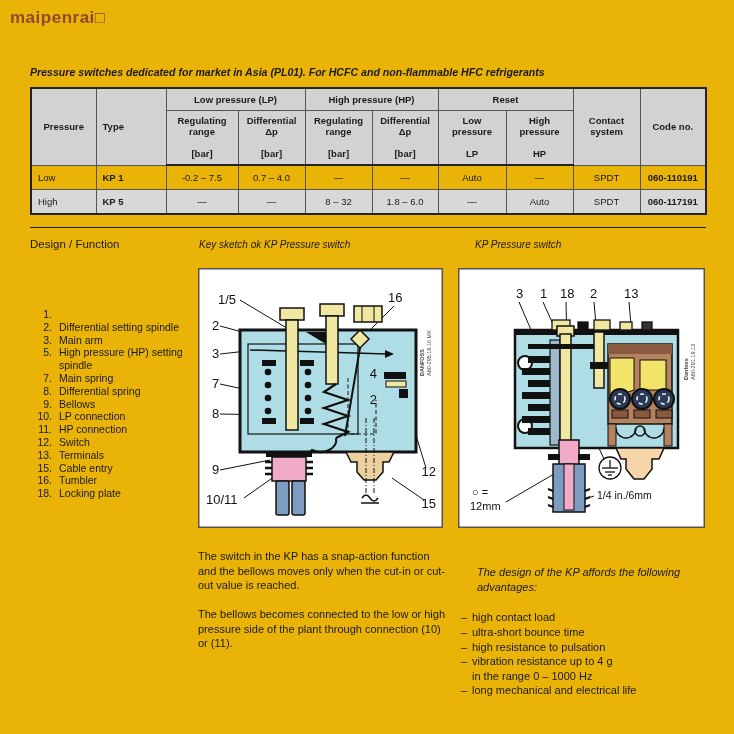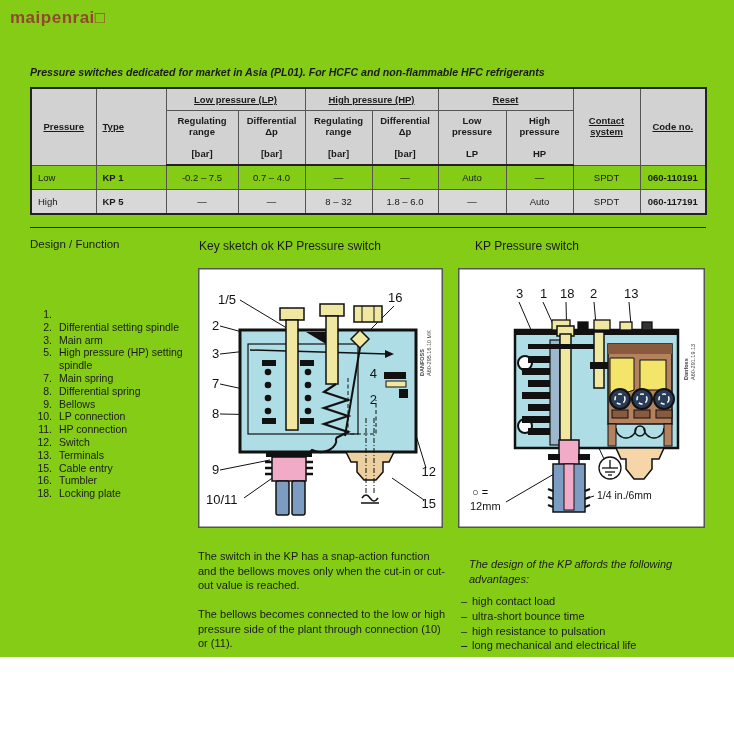--- a/index.html
+++ b/index.html
@@ -1,58 +1,58 @@
 <!DOCTYPE html>
 <html><head>
 <meta charset="utf-8">
 <style>
   html,body { margin:0; padding:0; background:#fff; }
-  #page { position:relative; width:734px; height:657px; background:#84cc16;
+  #page { position:relative; width:734px; height:734px; background:#eab308;
           font-family:"Liberation Sans",sans-serif; color:#1a1a1a; overflow:hidden; }
 
   .logo { position:absolute; left:10px; top:8px; font-size:17px; font-weight:bold;
           letter-spacing:.5px; }
 
   .intro { position:absolute; left:30px; top:66px; font-size:10.6px; font-style:italic;
            font-weight:bold; }
 
   table.spec { position:absolute; left:30px; top:87px; width:676px; border-collapse:collapse;
                table-layout:fixed; font-size:9.5px; border:2px solid #222; }
   .spec th, .spec td { border:1px solid #555; padding:0; vertical-align:middle; }
   .spec thead th { background:#d2d2d2; font-weight:bold; }
-  .spec tr.g th { height:21px;text-decoration:underline; }
+  .spec tr.g th { height:21px; }
   .spec tr.sub th { height:53px; border-bottom:2px solid #222; }
   .subwrap { height:100%; box-sizing:border-box; display:flex; flex-direction:column;
              justify-content:space-between; align-items:center; padding:5px 2px 5px; }
   .subwrap .h-main { max-width:58px; line-height:1.15; }
   .spec td { height:23px; text-align:center; }
   .spec .l { text-align:left; padding-left:6px; }
   .spec .bold { font-weight:bold; }
   .row-high td { background:#d8d8d8; }
 
   .rule { position:absolute; left:30px; top:227px; width:676px; border-top:1.7px solid #222; }
 
   .h-design { position:absolute; left:30px; top:238px; font-size:11.5px; font-weight:normal; }
-  .cap { position:absolute; top:239px; font-size:12px; }
+  .cap { position:absolute; top:239px; font-size:10px; font-style:italic; }
   .cap1 { left:199px; } .cap2 { left:475px; }
 
   .parts { position:absolute; left:30px; top:308px; width:170px; font-size:10.5px; line-height:1.22; }
   .parts .item { display:flex; }
   .parts .num { width:22px; text-align:right; flex:none; margin-right:7px; }
   .parts .lbl { flex:1; }
 
   .diag { position:absolute; top:268px; }
   .d1 { left:198px; } .d2 { left:458px; }
   svg text { font-family:"Liberation Sans",sans-serif; fill:#111; }
   .wm { fill:#444; }
 
   .txtL { position:absolute; left:198px; top:549px; width:250px; font-size:11px; line-height:1.33; }
   .txtL p { margin:0 0 14px 0; }
   .txtR { position:absolute; left:461px; top:549px; width:258px; font-size:11px; line-height:1.33; }
-  .txtR .ri { font-style:italic; margin:8px; }
+  .txtR .ri { font-style:italic; margin:16px; }
   .bullets { list-style:none; margin:0; padding:0; }
   .bullets li { position:relative; padding-left:11px; }
   .bullets .dash { position:absolute; left:0; }
   .bullets .bt { white-space:pre-line; }
 </style>
 </head>
 <body>
 
 <div id="page">
 
@@ -456,18 +456,19 @@
     <p>The switch in the KP has a snap-action function and the bellows moves only when the cut-in or cut-out value is reached.</p>
     <p>The bellows becomes connected to the low or high pressure side of the plant through connection (10) or (11).</p>
   </div>
 
   <div class="txtR">
     <p class="ri">The design of the KP affords the following advantages:</p>
     <ul class="bullets">
       <li><span class="dash">–</span><span class="bt">high contact load</span></li>
       <li><span class="dash">–</span><span class="bt">ultra-short bounce time</span></li>
       <li><span class="dash">–</span><span class="bt">high resistance to pulsation</span></li>
-      <li><span class="dash">–</span></li>
+      <li><span class="dash">–</span><span class="bt">vibration resistance up to 4 g
+in the range 0 – 1000 Hz</span></li>
       <li><span class="dash">–</span><span class="bt">long mechanical and electrical life</span></li>
     </ul>
   </div>
 
 </div>
 
 </body></html>

